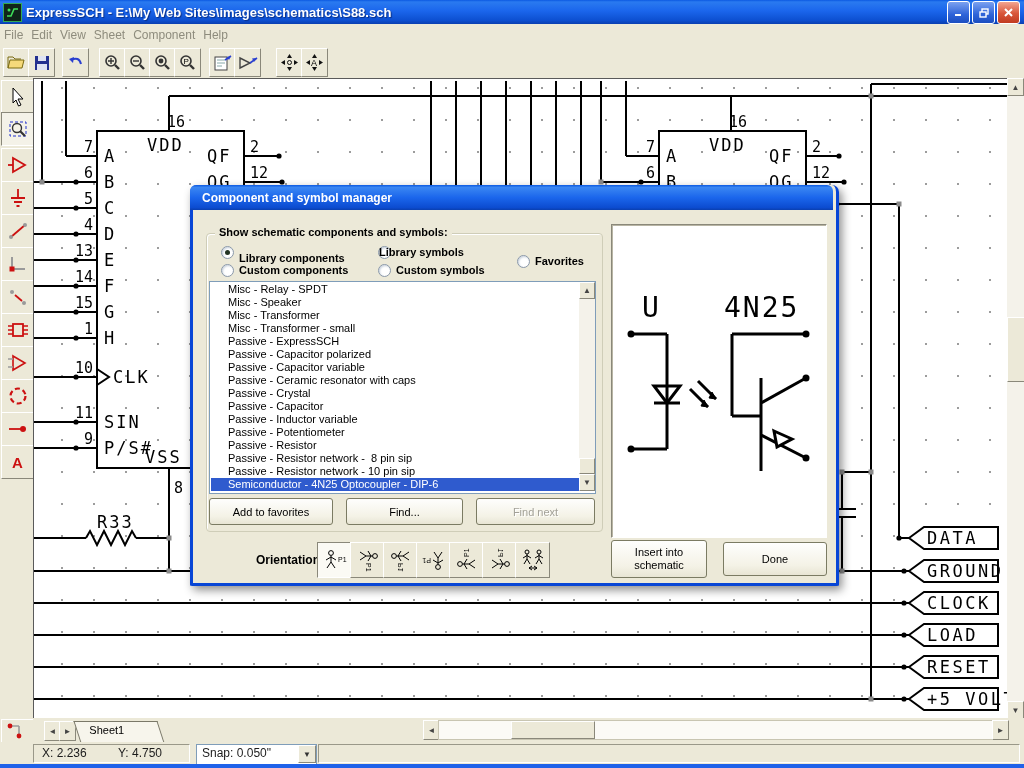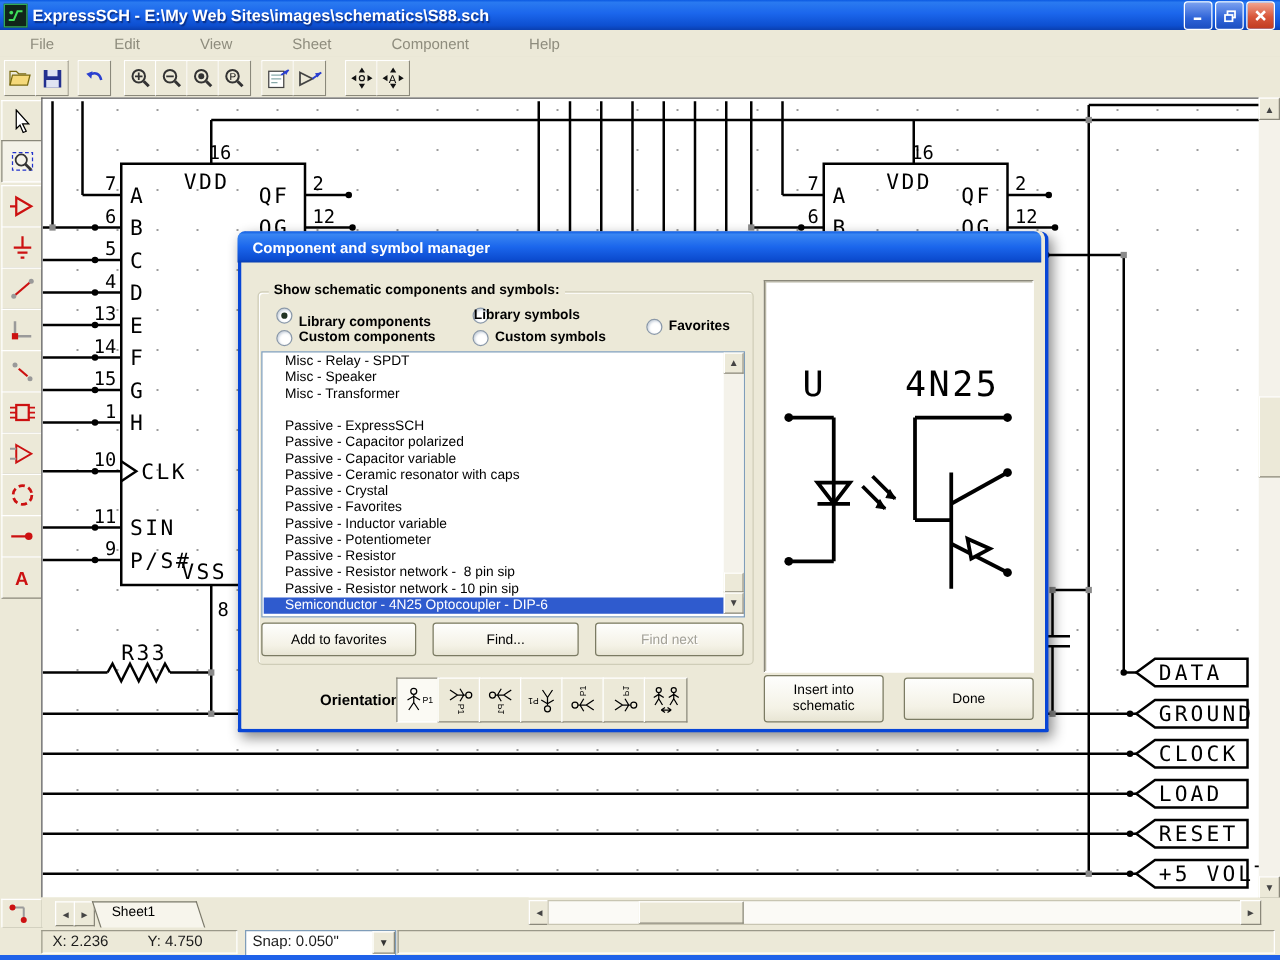--- a/index.html
+++ b/index.html
@@ -16,21 +16,21 @@
   #titlebar .title-text{font-size:13px;font-weight:bold;text-shadow:1px 1px 1px #0a2f86;white-space:nowrap;}
   .winbtn{width:21px;height:21px;border:1px solid #fff;border-radius:3px;margin-left:2px;
     font-size:12px;font-weight:bold;color:#fff;display:flex;align-items:center;justify-content:center;
     background:linear-gradient(180deg,#7ba1f0,#2e63d8 60%,#1c4ec0);}
   .winbtn.close{background:linear-gradient(180deg,#f2a590,#d8563a 55%,#c03b20);}
   #winbtns{position:absolute;right:4px;top:1px;display:flex;}
 
   
   #menubar{left:0;top:24px;width:1024px;height:21px;background:#ece9d8;display:flex;align-items:center;
     border-bottom:1px solid #e2dfcd;}
-  #menubar span{font-size:12px;color:#8e8c7d;padding:2px 24px;}
+  #menubar span{font-size:12px;color:#8e8c7d;padding:2px 4px;}
   #toolbar{left:0;top:45px;width:1024px;height:33px;background:#ece9d8;}
   .tbtn{position:absolute;top:3px;width:25px;height:27px;background:#ece9d8;
     border:1px solid;border-color:#fff #8a887a #8a887a #fff;border-radius:1px;
     display:flex;align-items:center;justify-content:center;}
 
   
   #lefttools{left:0;top:78px;width:33px;height:640px;background:#ece9d8;}
   .ltbtn{position:absolute;left:1px;width:31px;height:32px;background:#ece9d8;
     border:1px solid;border-color:#fff #8a887a #8a887a #fff;
     display:flex;align-items:center;justify-content:center;}
@@ -517,26 +517,27 @@
     <span class="radiolabel" style="left:186px;top:61px">Library symbols</span>
     <span class="radio" style="left:185px;top:79px"></span>
     <span class="radiolabel" style="left:203px;top:79px">Custom symbols</span>
     <span class="radio" style="left:324px;top:70px"></span>
     <span class="radiolabel" style="left:342px;top:70px">Favorites</span>
 
     <div id="list">
       <div class="litem" style="top:1px">Misc - Relay - SPDT</div>
       <div class="litem" style="top:14px">Misc - Speaker</div>
       <div class="litem" style="top:27px">Misc - Transformer</div>
+      <div class="litem" style="top:40px">Misc - Transformer - small</div>
       <div class="litem" style="top:53px">Passive - ExpressSCH</div>
       <div class="litem" style="top:66px">Passive - Capacitor polarized</div>
       <div class="litem" style="top:79px">Passive - Capacitor variable</div>
       <div class="litem" style="top:105px">Passive - Crystal</div>
       <div class="litem" style="top:92px">Passive - Ceramic resonator with caps</div>
-      <div class="litem" style="top:118px">Passive - Favorites</div>
+      <div class="litem" style="top:118px">Passive - Capacitor</div>
       <div class="litem" style="top:131px">Passive - Inductor variable</div>
       <div class="litem" style="top:144px">Passive - Potentiometer</div>
       <div class="litem" style="top:157px">Passive - Resistor</div>
       <div class="litem" style="top:170px">Passive - Resistor network -  8 pin sip</div>
       <div class="litem" style="top:183px">Passive - Resistor network - 10 pin sip</div>
       <div class="litem sel" style="top:196px">Semiconductor - 4N25 Optocoupler - DIP-6</div>
       <div id="list-sb">
         <span class="sb-btn" style="left:0;top:0;width:14px;height:15px">▲</span>
         <span class="sb-btn" style="left:0;top:176px;width:14px;height:14px"></span>
         <span class="sb-btn" style="left:0;top:192px;width:14px;height:15px">▼</span>

